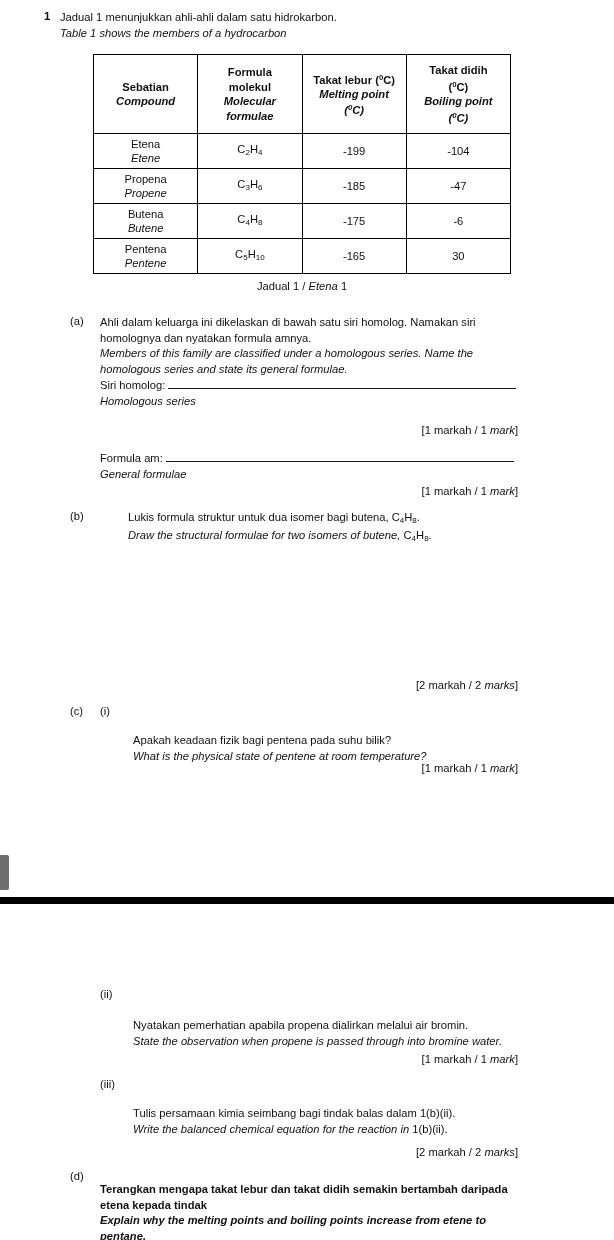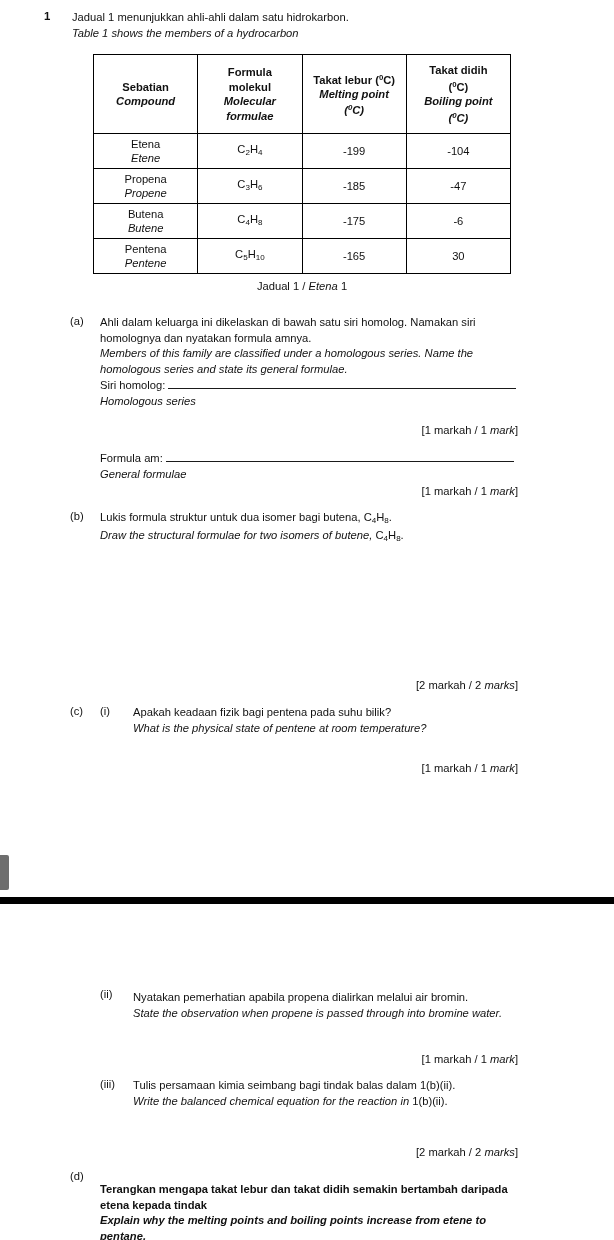--- a/index.html
+++ b/index.html
@@ -28,21 +28,21 @@
     width: 614px;
   }
   .qnum {
     position: absolute;
     left: 44px; top: 0;
     font-weight: bold;
     font-size: 11.4px;
   }
   .qhead-lines {
     position: absolute;
-    left: 72px; top: 0;
+    left: 60px; top: 0;
     width: 520px;
   }
   .ml { font-style: normal; line-height: 15.5px; }
   .en { font-style: italic; line-height: 15.5px; }
 
   
   table.t1 {
     position: absolute;
     left: 93px; top: 54px;
     width: 418px;
@@ -98,20 +98,21 @@
   }
   .body-a {
     position: absolute;
     left: 100px;
     width: 470px;
   }
   .body-b {
     position: absolute;
     left: 133px;
     width: 440px;
+    margin-top: 28px;
   }
   .marks {
     position: absolute;
     width: 557px;
     text-align: right;
     padding-right: 39px;
     box-sizing: border-box;
     font-size: 11.2px;
   }
   .marks i { font-style: italic; }
@@ -247,21 +248,21 @@
       <div class="en">General formulae</div>
     </div>
   </div>
 
   <div class="marks" style="top:485px;">
     <span>[1 markah / 1 </span><i>mark</i><span>]</span>
   </div>
 
   <div class="part" style="top:510px;">
     <div class="lbl" style="top:0;">(b)</div>
-    <div class="body-a" style="top:0;">
+    <div class="body-a" style="top:0;margin-left:28px;">
       <div class="ml"><span>Lukis formula struktur untuk dua isomer bagi butena, C</span><sub>4</sub><span>H</span><sub>8</sub><span>.</span></div>
       <div class="en"><span>Draw the structural formulae for two isomers of butene, </span><span style="font-style:normal;">C<sub>4</sub>H<sub>8</sub>.</span></div>
     </div>
   </div>
 
   <div class="marks" style="top:679px;">
     <span>[2 markah / 2 </span><i>marks</i><span>]</span>
   </div>
 
   <div class="part" style="top:705px;">

